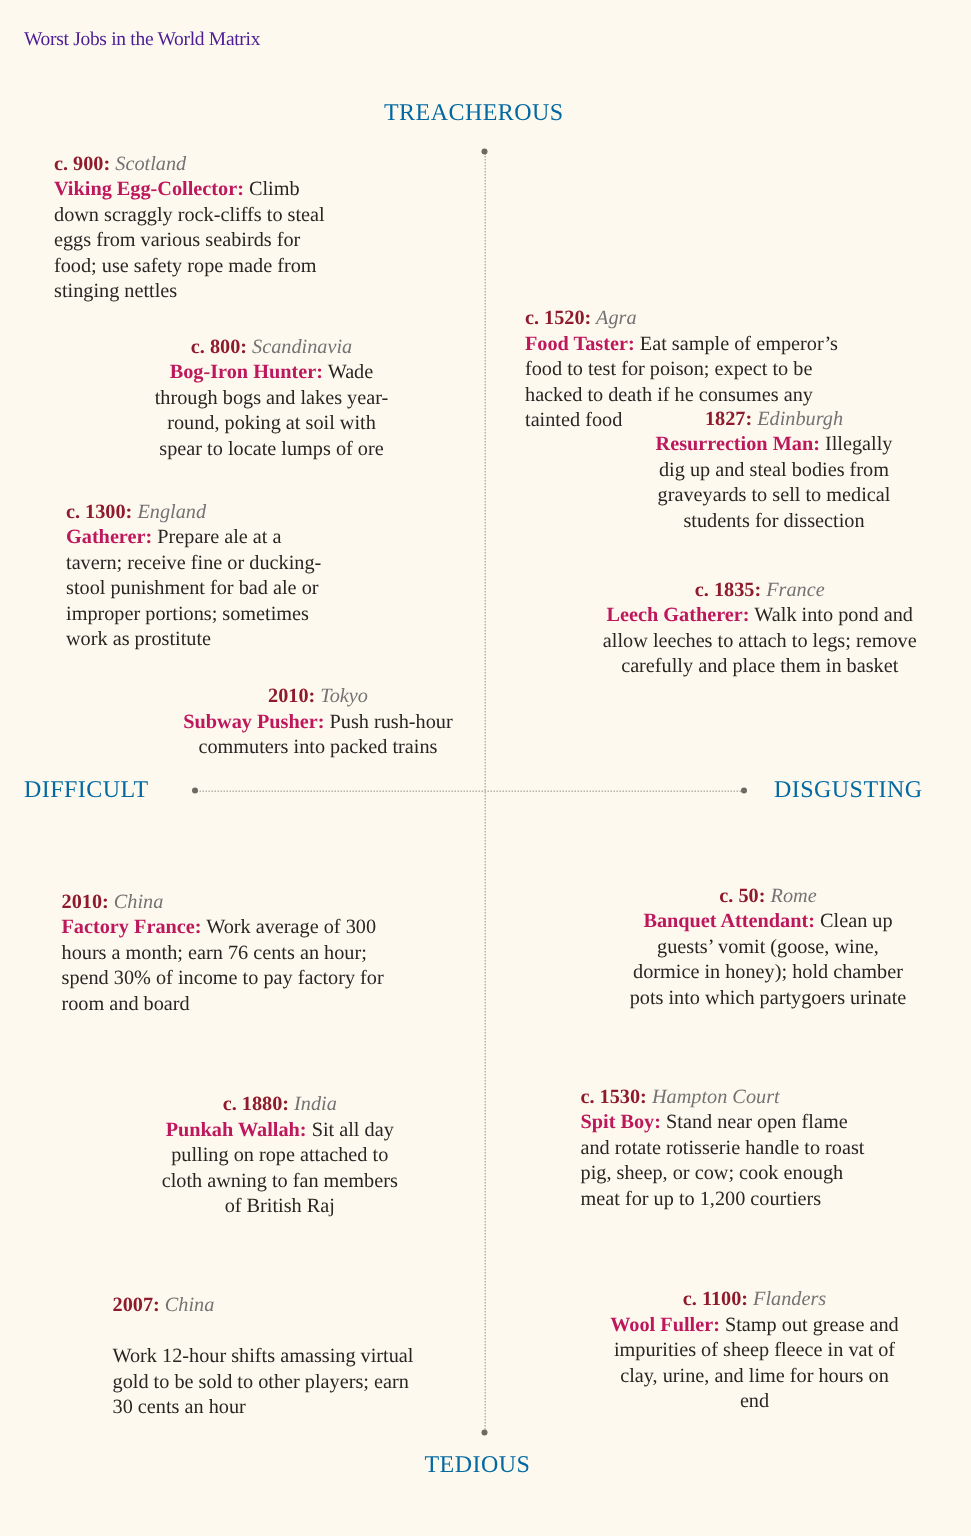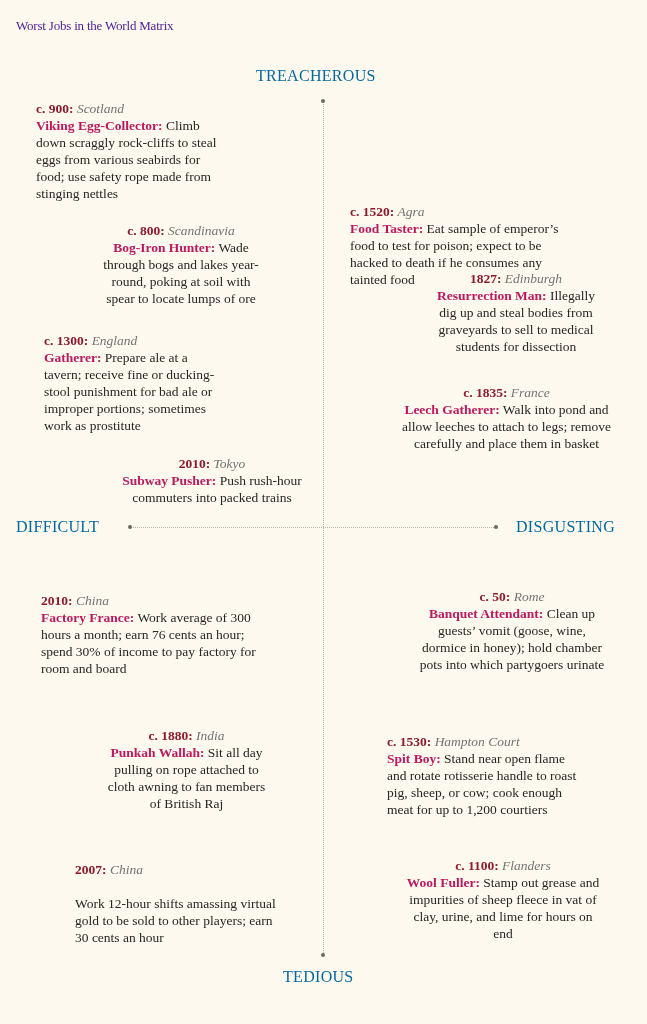--- a/index.html
+++ b/index.html
@@ -99,21 +99,21 @@
   <span class="date">2007:</span><span class="place"> China</span><br>
   <br>
   <span class="desc"> Work 12-hour shifts amassing virtual gold to be sold to other players; earn 30 cents an hour</span>
 </div>
 
 <div class="entry r" style="left:415px;top:588px;width:194px;">
   <span class="date">c. 50:</span><span class="place"> Rome</span><br>
   <span class="job">Banquet Attendant:</span><span class="desc"> Clean up guests’ vomit (goose, wine, dormice in honey); hold chamber pots into which partygoers urinate</span>
 </div>
 
-<div class="entry" style="left:387px;top:722px;width:200px;margin-top:11px;">
+<div class="entry" style="left:387px;top:722px;width:200px;">
   <span class="date">c. 1530:</span><span class="place"> Hampton Court</span><br>
   <span class="job">Spit Boy:</span><span class="desc"> Stand near open flame and rotate rotisserie handle to roast pig, sheep, or cow; cook enough meat for up to 1,200 courtiers</span>
 </div>
 
 <div class="entry r" style="left:405px;top:857px;width:196px;">
   <span class="date">c. 1100:</span><span class="place"> Flanders</span><br>
   <span class="job">Wool Fuller:</span><span class="desc"> Stamp out grease and impurities of sheep fleece in vat of clay, urine, and lime for hours on end</span>
 </div>
 
 </body></html>

